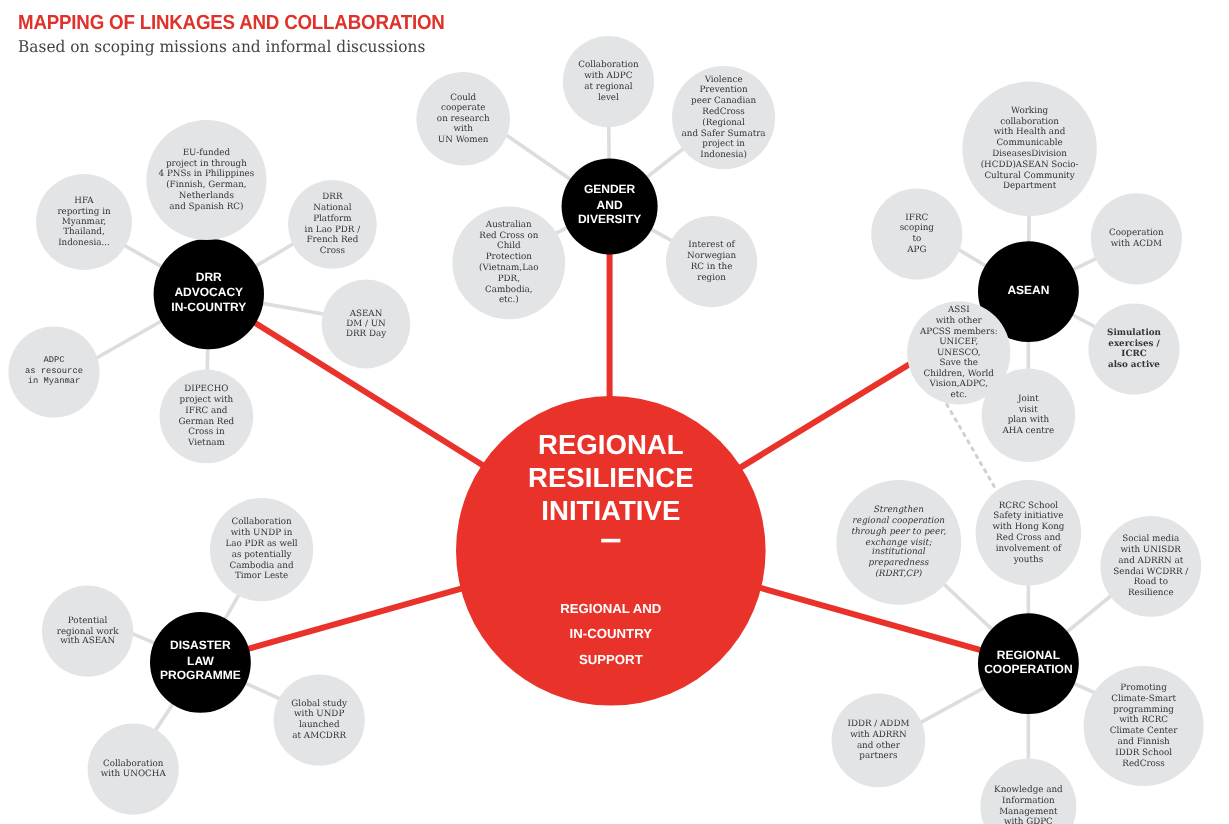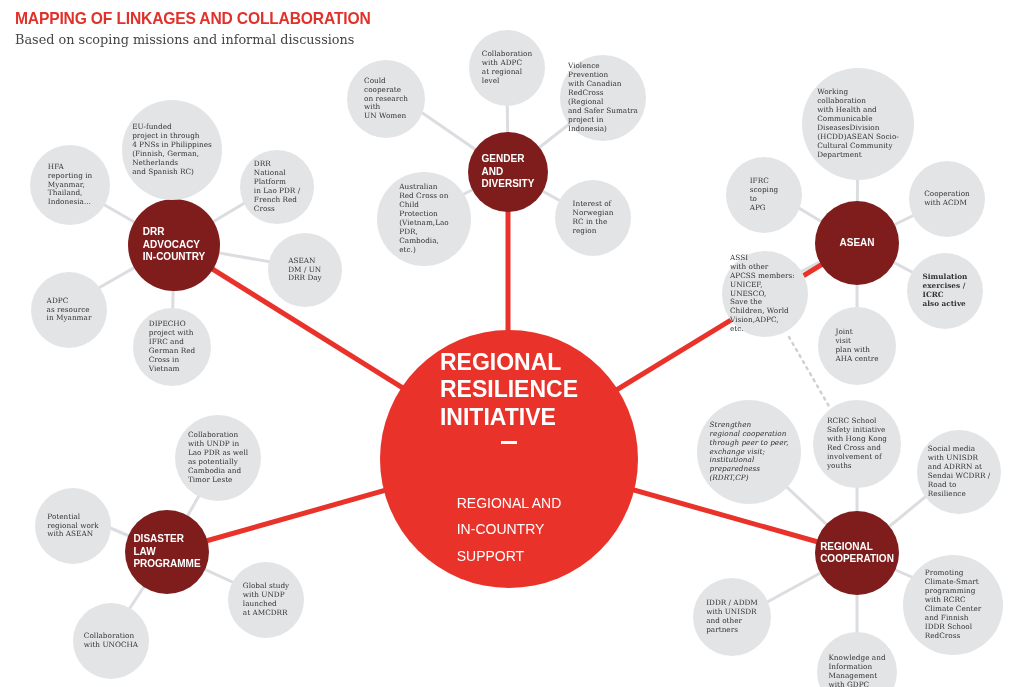--- a/index.html
+++ b/index.html
@@ -1,26 +1,26 @@
 <!DOCTYPE html>
 <html><head>
 <meta charset="utf-8">
 <style>
   html, body { margin: 0; padding: 0; background: #ffffff; }
   body { width: 1024px; height: 687px; position: relative; overflow: hidden; font-family: "DejaVu Serif", serif; }
   .title { position: absolute; left: 15px; top: 9px; font-family: "Liberation Sans", sans-serif; font-weight: bold; font-size: 17px; color: #e0312a; letter-spacing: -0.2px; transform: scaleX(0.92); transform-origin: left; }
   .subtitle { position: absolute; left: 15px; top: 31px; font-family: "DejaVu Serif", serif; font-size: 13.5px; color: #444; transform: scaleX(0.95); transform-origin: left; }
   svg.links { position: absolute; left: 0; top: 0; }
-  .node { position: absolute; border-radius: 50%; display: flex; align-items: center; justify-content: center; text-align: left; box-sizing: border-box; }
+  .node { position: absolute; border-radius: 50%; display: flex; align-items: center; justify-content: center; text-align: center; box-sizing: border-box; }
   .leaf { background: #e3e4e6; color: #333; font-family: "DejaVu Serif", serif; font-size: 7.3px; line-height: 1.22; padding: 8px; }
-  .hub { background: #7f1d1d; color: #fff; font-family: "Liberation Sans", sans-serif; font-weight: bold; font-size: 10px; line-height: 1.25; padding: 6px; }
+  .hub { background: #000000; color: #fff; font-family: "Liberation Sans", sans-serif; font-weight: bold; font-size: 10px; line-height: 1.25; padding: 6px; }
   .core { background: #e8322a; color: #fff; font-family: "Liberation Sans", sans-serif; flex-direction: column; }
   .core .main { font-weight: bold; font-size: 23px; line-height: 1.2; }
   .core .dash { width: 16px; height: 3px; background: #fff; margin: 9px 0 10px; }
-  .core .sub { font-weight: normal; font-size: 14px; line-height: 1.9; margin-top: 36px; }
+  .core .sub { font-weight: bold; font-size: 11px; line-height: 1.9; margin-top: 36px; }
   .lbl { white-space: pre-line; }
 </style>
 </head>
 <body>
 
 <div class="title">MAPPING OF LINKAGES AND COLLABORATION</div>
 <div class="subtitle">Based on scoping missions and informal discussions</div>
 
 <svg class="links" width="1024" height="687">
 
@@ -96,21 +96,21 @@
 Indonesia...</div>
 <div class="node leaf lbl" style="left:240px;top:150px;width:74px;height:74px;">DRR
 National
 Platform
 in Lao PDR /
 French Red
 Cross</div>
 <div class="node leaf lbl" style="left:268px;top:233px;width:74px;height:74px;">ASEAN
 DM / UN
 DRR Day</div>
-<div class="node leaf lbl" style="left:31px;top:272px;width:76px;height:76px;">ADPC
+<div class="node leaf lbl" style="left:7px;top:272px;width:76px;height:76px;font-family:Liberation Mono, monospace;">ADPC
 as resource
 in Myanmar</div>
 <div class="node leaf lbl" style="left:133px;top:308px;width:78px;height:78px;">DIPECHO
 project with
 IFRC and
 German Red
 Cross in
 Vietnam</div>
 
 <div class="node hub lbl" style="left:468px;top:132px;width:80px;height:80px;">GENDER
@@ -120,21 +120,21 @@
 with ADPC
 at regional
 level</div>
 <div class="node leaf lbl" style="left:347px;top:60px;width:78px;height:78px;">Could
 cooperate
 on research
 with
 UN Women</div>
 <div class="node leaf lbl" style="left:560px;top:55px;width:86px;height:86px;">Violence
 Prevention
-with Canadian
+peer Canadian
 RedCross (Regional
 and Safer Sumatra
 project in
 Indonesia)</div>
 <div class="node leaf lbl" style="left:377px;top:172px;width:94px;height:94px;">Australian
 Red Cross on
 Child
 Protection
 (Vietnam,Lao
 PDR,
@@ -153,21 +153,21 @@
 DiseasesDivision
 (HCDD)ASEAN Socio-
 Cultural Community
 Department</div>
 <div class="node leaf lbl" style="left:726px;top:157px;width:76px;height:76px;">IFRC
 scoping
 to
 APG</div>
 <div class="node leaf lbl" style="left:909px;top:161px;width:76px;height:76px;">Cooperation
 with ACDM</div>
-<div class="node leaf lbl" style="left:722px;top:251px;width:86px;height:86px;">ASSI
+<div class="node leaf lbl" style="left:756px;top:251px;width:86px;height:86px;">ASSI
 with other
 APCSS members:
 UNICEF, UNESCO,
 Save the
 Children, World
 Vision,ADPC,
 etc.</div>
 <div class="node leaf lbl" style="left:907px;top:253px;width:76px;height:76px;font-weight:bold;">Simulation
 exercises /
 ICRC
@@ -211,21 +211,21 @@
 Red Cross and
 involvement of
 youths</div>
 <div class="node leaf lbl" style="left:917px;top:430px;width:84px;height:84px;">Social media
 with UNISDR
 and ADRRN at
 Sendai WCDRR /
 Road to
 Resilience</div>
 <div class="node leaf lbl" style="left:693px;top:578px;width:78px;height:78px;">IDDR / ADDM
-with UNISDR
+with ADRRN
 and other
 partners</div>
 <div class="node leaf lbl" style="left:903px;top:555px;width:100px;height:100px;">Promoting
 Climate-Smart
 programming
 with RCRC
 Climate Center
 and Finnish
 IDDR School
 RedCross</div>

